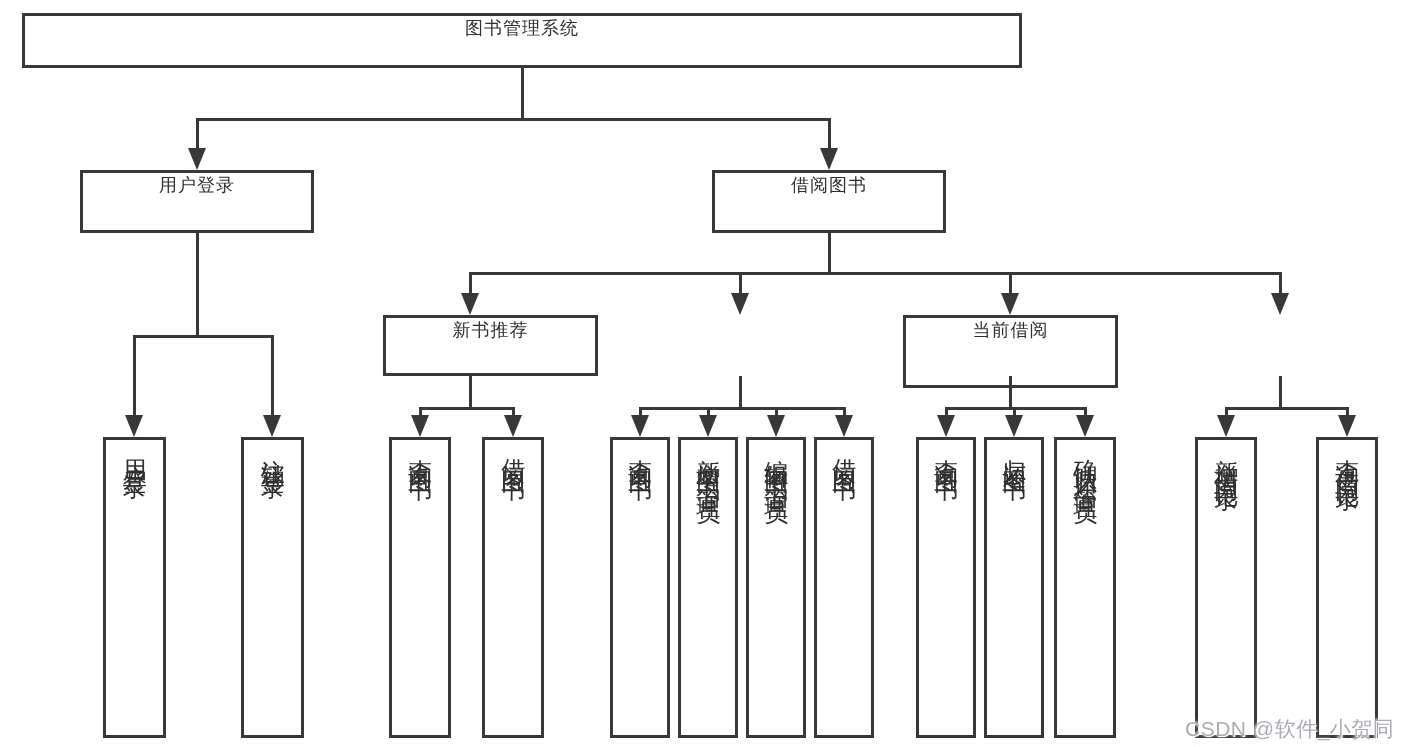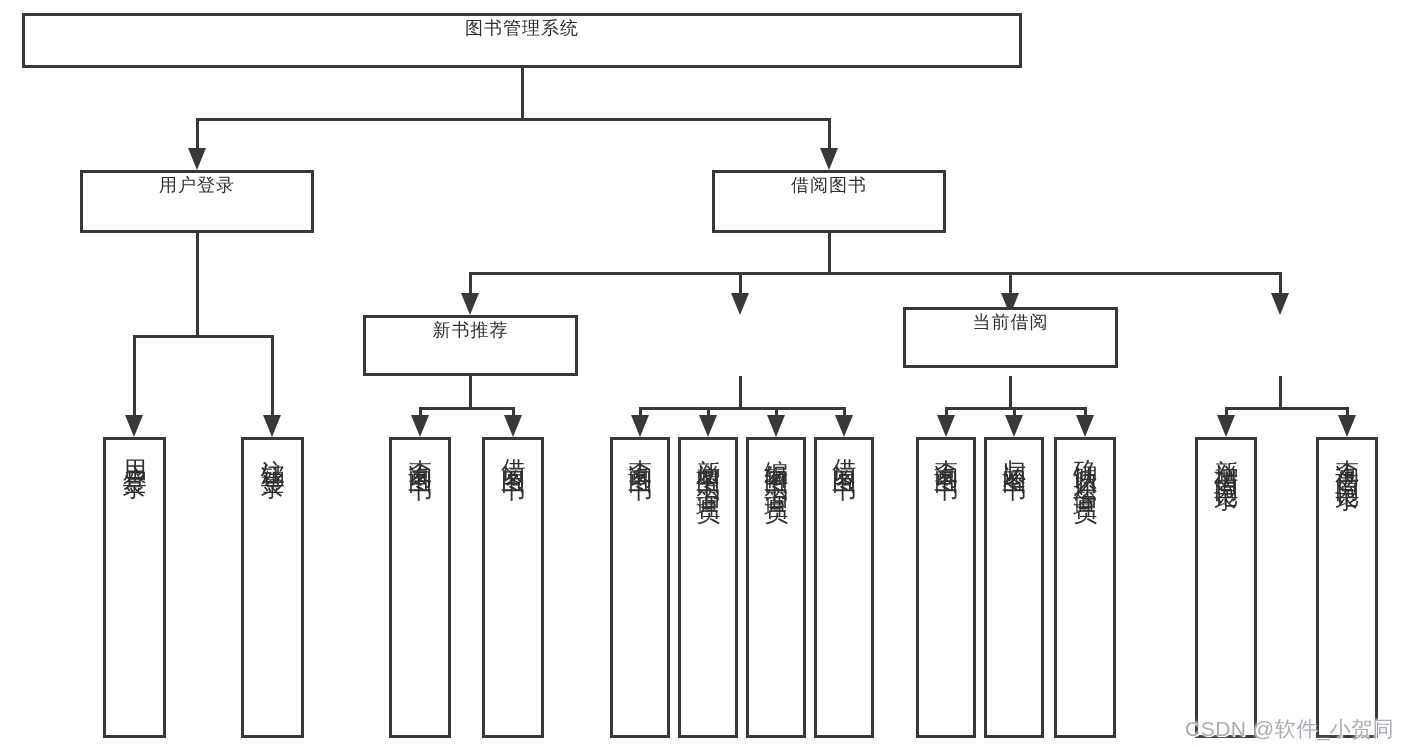--- a/index.html
+++ b/index.html
@@ -68,24 +68,24 @@
   <div class="hline" style="left:469px; top:272px; width:813px;"></div>
   <div class="vline" style="left:469px; top:272px; height:23px;"></div>
   <div class="ahead" style="left:461px; top:293px;"></div>
   <div class="vline" style="left:739px; top:272px; height:23px;"></div>
   <div class="ahead" style="left:731px; top:293px;"></div>
   <div class="vline" style="left:1009px; top:272px; height:23px;"></div>
   <div class="ahead" style="left:1001px; top:293px;"></div>
   <div class="vline" style="left:1279px; top:272px; height:23px;"></div>
   <div class="ahead" style="left:1271px; top:293px;"></div>
 
-  <div class="node header" style="left:363px; top:315px; width:215px; height:61px;">
+  <div class="node header" style="left:383px; top:315px; width:215px; height:61px;">
     <span>新书推荐</span>
   </div>
-  <div class="node header" style="left:903px; top:307px; width:215px; height:61px;">
+  <div class="node header" style="left:903px; top:315px; width:215px; height:73px;">
     <span>当前借阅</span>
   </div>
 
   <div class="vline" style="left:469px; top:376px; height:31px;"></div>
   <div class="hline" style="left:419px; top:407px; width:96px;"></div>
   <div class="vline" style="left:419px; top:407px; height:10px;"></div>
   <div class="ahead" style="left:411px; top:415px;"></div>
   <div class="vline" style="left:512px; top:407px; height:10px;"></div>
   <div class="ahead" style="left:504px; top:415px;"></div>
 

